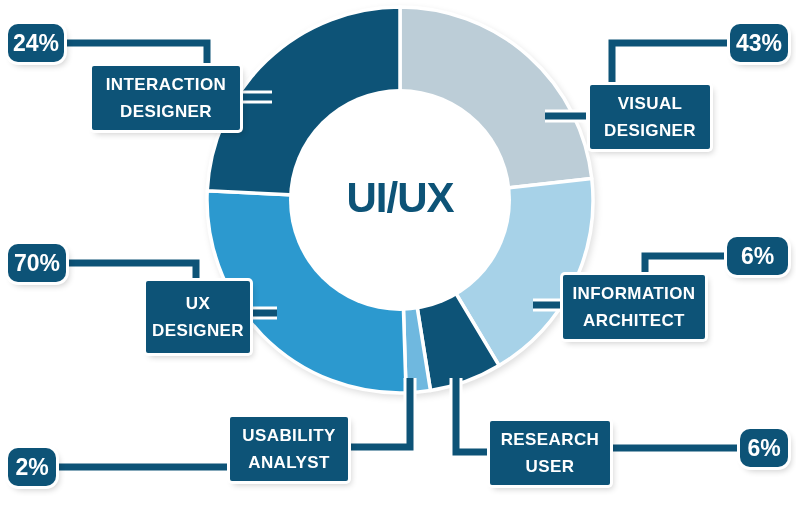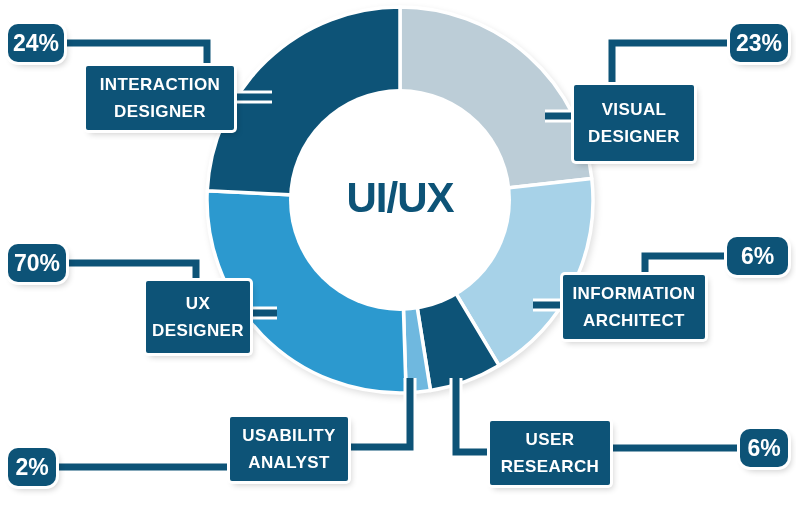--- a/index.html
+++ b/index.html
@@ -65,45 +65,45 @@
         <polyline points="410,378 410,447 342,447" fill="none" stroke="#ffffff" stroke-width="13"></polyline>
         <polyline points="410,378 410,447 342,447" fill="none" stroke="#0D5377" stroke-width="7"></polyline>
         <polyline points="764,448 610,448" fill="none" stroke="#ffffff" stroke-width="13"></polyline>
         <polyline points="764,448 610,448" fill="none" stroke="#0D5377" stroke-width="7"></polyline>
         <polyline points="456,378 456,452 496,452" fill="none" stroke="#ffffff" stroke-width="13"></polyline>
         <polyline points="456,378 456,452 496,452" fill="none" stroke="#0D5377" stroke-width="7"></polyline>
       </g>
   </svg>
 
   <div class="pill" style="left:8px;top:24px;width:56px;height:38px">24%</div>
-  <div class="pill" style="left:730px;top:24px;width:58px;height:38px">23%</div>
+  <div class="pill" style="left:730px;top:24px;width:58px;height:38px">43%</div>
   <div class="pill" style="left:8px;top:244px;width:58px;height:38px">70%</div>
   <div class="pill" style="left:727px;top:237px;width:61px;height:38px">6%</div>
   <div class="pill" style="left:8px;top:448px;width:48px;height:38px">2%</div>
   <div class="pill" style="left:740px;top:429px;width:48px;height:38px">6%</div>
 
-  <div class="callout" style="left:86px;top:66px;width:148px;height:64px">
+  <div class="callout" style="left:92px;top:66px;width:148px;height:64px">
     <span>INTERACTION</span>
     <span>DESIGNER</span>
   </div>
-  <div class="callout" style="left:574px;top:85px;width:120px;height:76px">
+  <div class="callout" style="left:590px;top:85px;width:120px;height:64px">
     <span>VISUAL</span>
     <span>DESIGNER</span>
   </div>
   <div class="callout" style="left:146px;top:281px;width:104px;height:72px">
     <span>UX</span>
     <span>DESIGNER</span>
   </div>
   <div class="callout" style="left:230px;top:417px;width:118px;height:64px">
     <span>USABILITY</span>
     <span>ANALYST</span>
   </div>
   <div class="callout" style="left:563px;top:275px;width:142px;height:64px">
     <span>INFORMATION</span>
     <span>ARCHITECT</span>
   </div>
   <div class="callout" style="left:490px;top:421px;width:120px;height:64px">
+    <span>RESEARCH</span>
     <span>USER</span>
-    <span>RESEARCH</span>
   </div>
 
   <div class="center-title">UI/UX</div>
 </div>
 
 </body></html>

